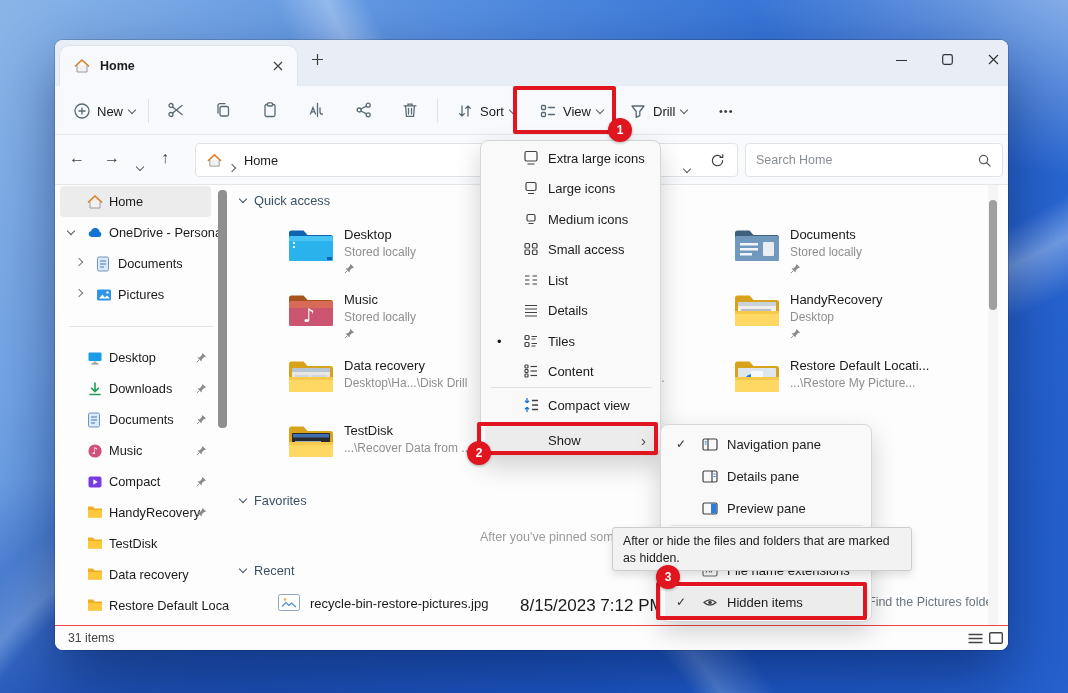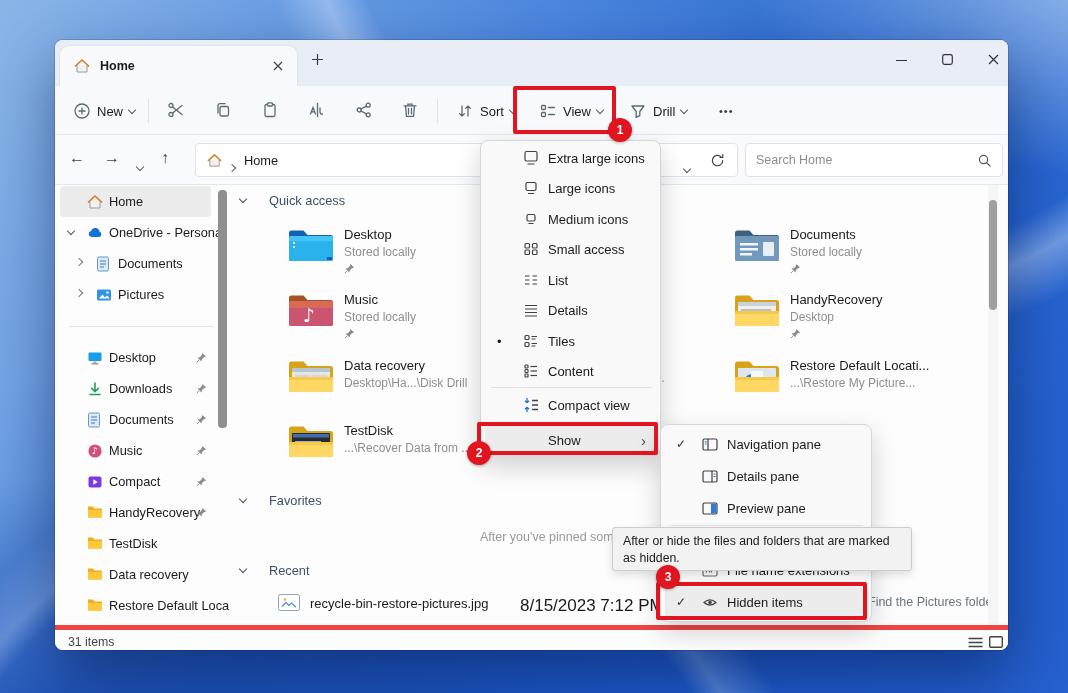--- a/index.html
+++ b/index.html
@@ -18,21 +18,21 @@
   
   .win{position:absolute;left:55px;top:40px;width:953px;height:610px;background:#fdfdfd;
     border-radius:8px;box-shadow:0 26px 60px rgba(0,16,60,.45),0 0 0 1px rgba(0,0,0,.15);overflow:hidden}
   .tabbar{position:absolute;left:0;top:0;width:953px;height:46px;background:#e8edf6}
   .tab{position:absolute;left:5px;top:6px;width:237px;height:40px;background:#f7f9fc;border-radius:9px 9px 0 0;
     box-shadow:0 0 0 1px rgba(0,0,0,.04)}
   .tab-label{position:absolute;left:40px;top:13px;font-size:12.5px;font-weight:bold;color:#1b1b1b}
   .toolbar{position:absolute;left:0;top:46px;width:953px;height:49px;background:#f7f9fc;border-bottom:1px solid #e3e6ea}
   .addressrow{position:absolute;left:0;top:95px;width:953px;height:50px;background:#f9fafd;border-bottom:1px solid #e3e6ea}
   .bodyarea{position:absolute;left:0;top:145px;width:953px;height:440px;background:#fdfdfd}
-  .statusbar{position:absolute;left:0;top:585px;width:953px;height:25px;background:#fdfdfd;border-top:5px solid #ef4444}
+  .statusbar{position:absolute;left:0;top:585px;width:953px;height:25px;background:#fdfdfd;border-top:1px solid #ef4444}
   
   .tbtn{position:absolute;top:12px;height:26px;display:flex;align-items:center;gap:6px;font-size:13px;color:#1b1b1b;border-radius:4px;padding:0 4px}
   .tb-divider{position:absolute;top:13px;width:1px;height:24px;background:#dfe2e6}
   .chv{display:inline-block;width:6px;height:6px;border-right:1.3px solid #5a5a5a;border-bottom:1.3px solid #5a5a5a;transform:rotate(45deg);margin-top:-3px}
   .chv.right{transform:rotate(-45deg)}
   .ico18{width:18px;height:18px;display:block}
   
   .navico{position:absolute;top:14px;font-size:16px;color:#3c4248}
   .crumb-box{position:absolute;left:140px;top:8px;width:543px;height:34px;background:#fff;border:1px solid #e2e2e2;border-radius:4px}
   .search-box{position:absolute;left:690px;top:8px;width:258px;height:34px;background:#fff;border:1px solid #e2e2e2;border-radius:4px}
@@ -44,21 +44,21 @@
   .sb-row.sel{background:#ececec}
   .sb-chev{position:absolute;left:8px}
   .sb-ico{position:absolute;left:27px;width:16px;height:16px}
   .sb-lab{position:absolute;left:49px;white-space:nowrap}
   .lvl1 .sb-chev{left:16px}.lvl1 .sb-ico{left:36px}.lvl1 .sb-lab{left:58px}
   .pin{position:absolute;left:136px;top:10px}
   .sb-divider{position:absolute;left:14px;top:141px;width:144px;height:1px;background:#e4e4e4}
   .sb-scroll{position:absolute;left:163px;top:5px;width:9px;height:238px;background:#8f8f8f;border-radius:4px}
   
   .content{position:absolute;left:177px;top:0;width:776px;height:440px}
-  .sec-head{position:absolute;display:flex;align-items:center;gap:23px;font-size:12.8px;color:#3b5166}
+  .sec-head{position:absolute;display:flex;align-items:center;gap:8px;font-size:12.8px;color:#3b5166}
   .sec-head .chv{border-color:#3b5166}
   .tile{position:absolute;width:400px;height:60px}
   .t-name{position:absolute;left:57px;top:2px;font-size:13px;color:#1b1b1b;white-space:nowrap}
   .t-sub{position:absolute;left:57px;top:20px;font-size:12px;color:#8f8f8f;white-space:nowrap}
   .t-pin{position:absolute;left:57px;top:38px}
   .hint{position:absolute;font-size:12.5px;color:#9a9a9a;white-space:nowrap}
   .frag{position:absolute;font-size:12px;color:#8f8f8f;white-space:nowrap}
   .r-scroll-track{position:absolute;left:756px;top:0;width:10px;height:440px;background:#f5f5f5}
   .r-scroll-thumb{position:absolute;left:757px;top:15px;width:8px;height:110px;background:#9f9f9f;border-radius:4px}
   

